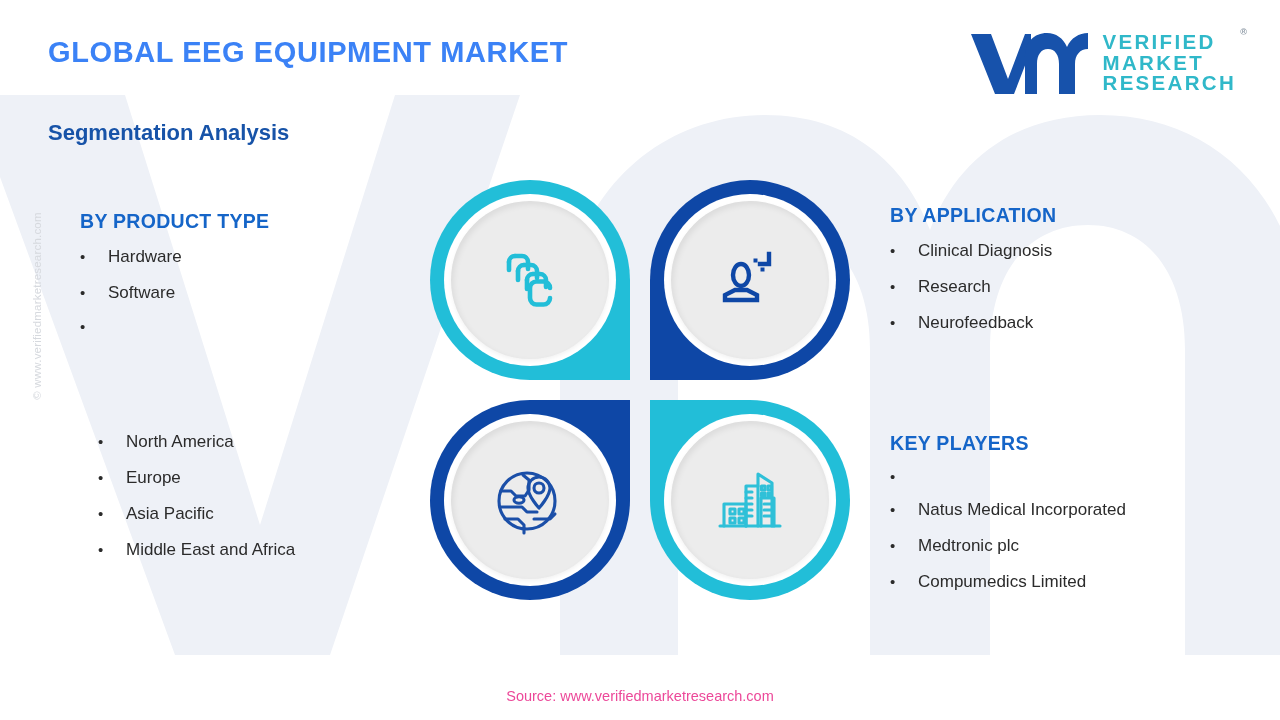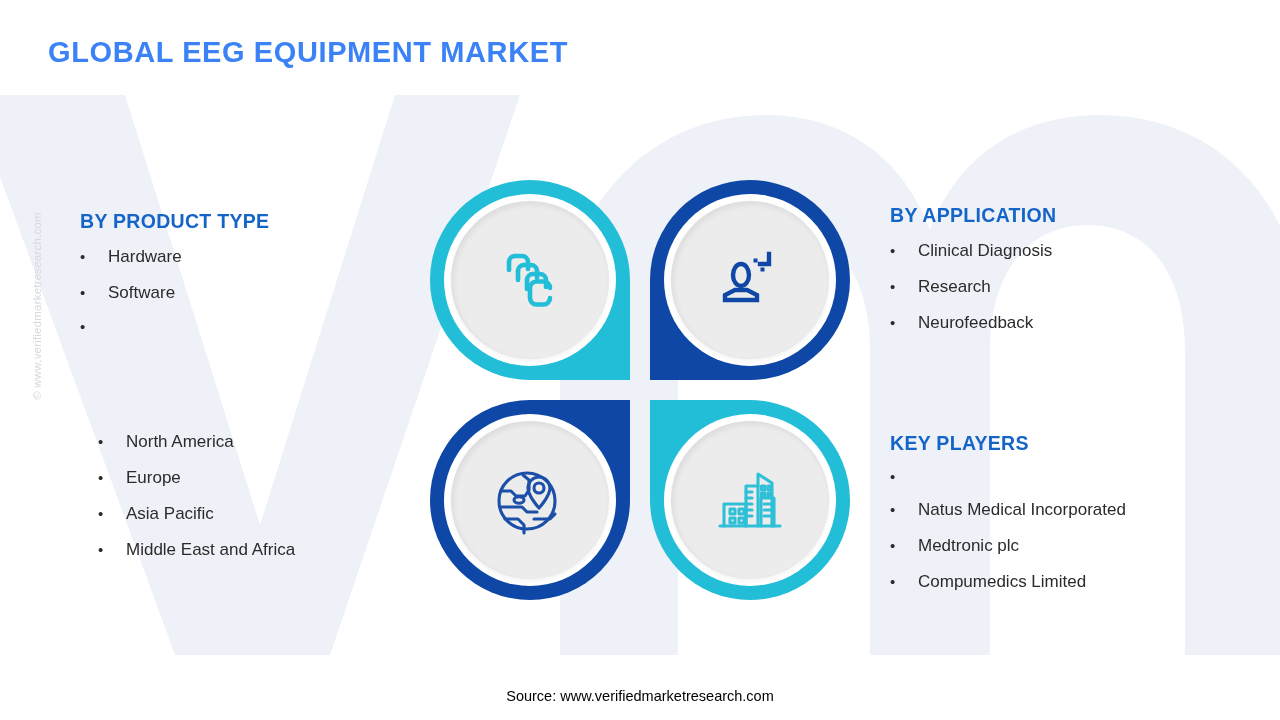--- a/index.html
+++ b/index.html
@@ -200,39 +200,52 @@
   .pod-br .pod-ring { border-radius: 0 50% 50% 50%; background: #22bed8; }
 
   
   .source {
     position: absolute;
     left: 0;
     right: 0;
     top: 688px;
     text-align: center;
     font-size: 14.5px;
-    color: #000000;
+    color: #ec4899;
   }
 </style>
 </head>
 <body>
 
 <div id="page">
 
   <div class="wm-layer">
     <svg class="wm-v" viewBox="0 0 560 560">
       <path d="M10 0 L165 0 L300 430 L435 0 L560 0 L370 560 L215 560 Z" fill="currentColor"></path>
     </svg>
     <svg class="wm-m" viewBox="0 0 760 560">
       <path d="M0 560 L0 250 C0 105 95 20 205 20 C290 20 345 68 370 135 C395 68 452 20 540 20 C655 20 745 105 745 250 L745 560 L625 560 L625 255 C625 175 585 130 528 130 C470 130 430 175 430 255 L430 560 L310 560 L310 255 C310 175 270 130 213 130 C155 130 118 175 118 255 L118 560 Z" fill="currentColor"></path>
     </svg>
   </div>
 
   <div class="page-title">GLOBAL EEG EQUIPMENT MARKET</div>
-
+  <div class="page-subtitle">Segmentation Analysis</div>
+
+  <div class="logo">
+    <svg class="logo-mark" width="120" height="66" viewBox="0 0 120 66">
+      <path d="M2 4 L22 4 L39 49 L56 4 L62 4 L62 20 L45 64 L26 64 Z" fill="#1752ab"></path>
+      <path d="M56 64 L56 27 C56 12 65 3 78 3 C87 3 94 8 98 17 C102 8 110 3 119 3 L119 19 C111 19 106 25 106 34 L106 64 L90 64 L90 34 C90 25 86 19 79 19 C72 19 68 25 68 34 L68 64 Z" fill="#1752ab"></path>
+    </svg>
+    <div class="logo-words">
+      <div>VERIFIED</div>
+      <div>MARKET</div>
+      <div>RESEARCH</div>
+      <span class="reg">®</span>
+    </div>
+  </div>
 
   <div class="side-copyright">© www.verifiedmarketresearch.com</div>
 
   <div class="seg seg-product">
     <div class="seg-heading">BY PRODUCT TYPE</div>
     <ul class="seg-list">
       <li>
           <span class="bullet">•</span>
           <span>Hardware</span>
         </li>

